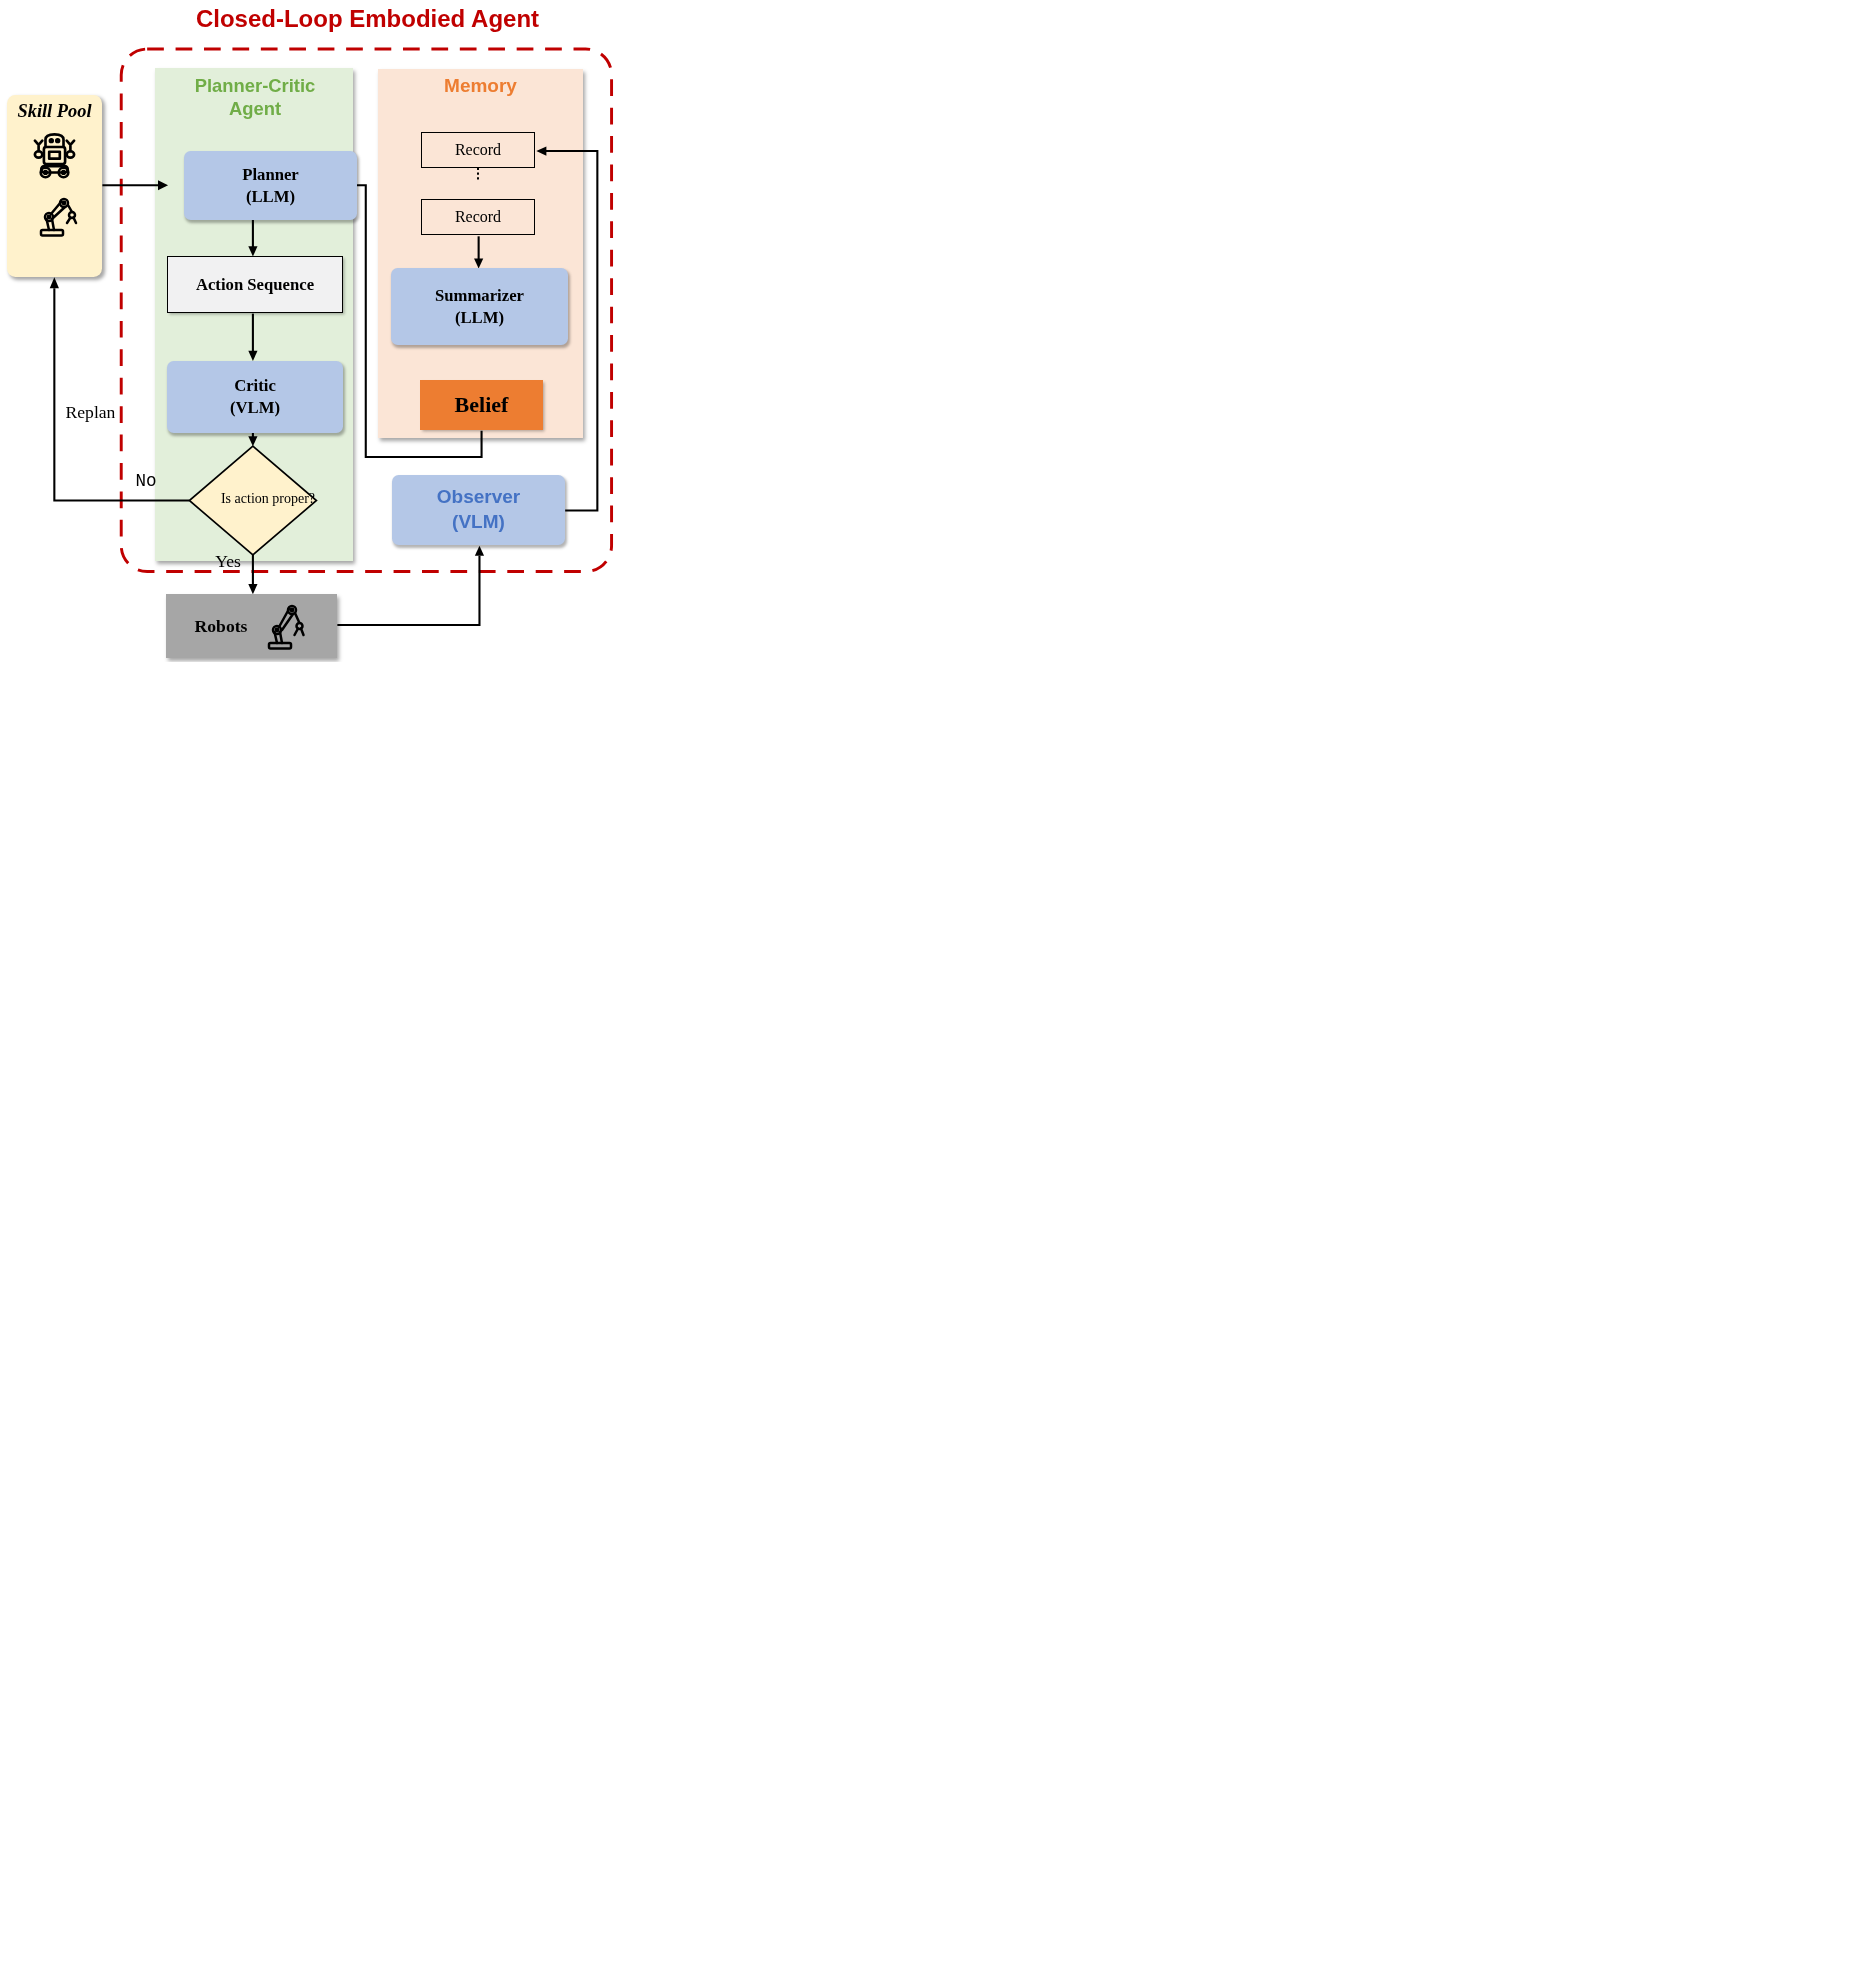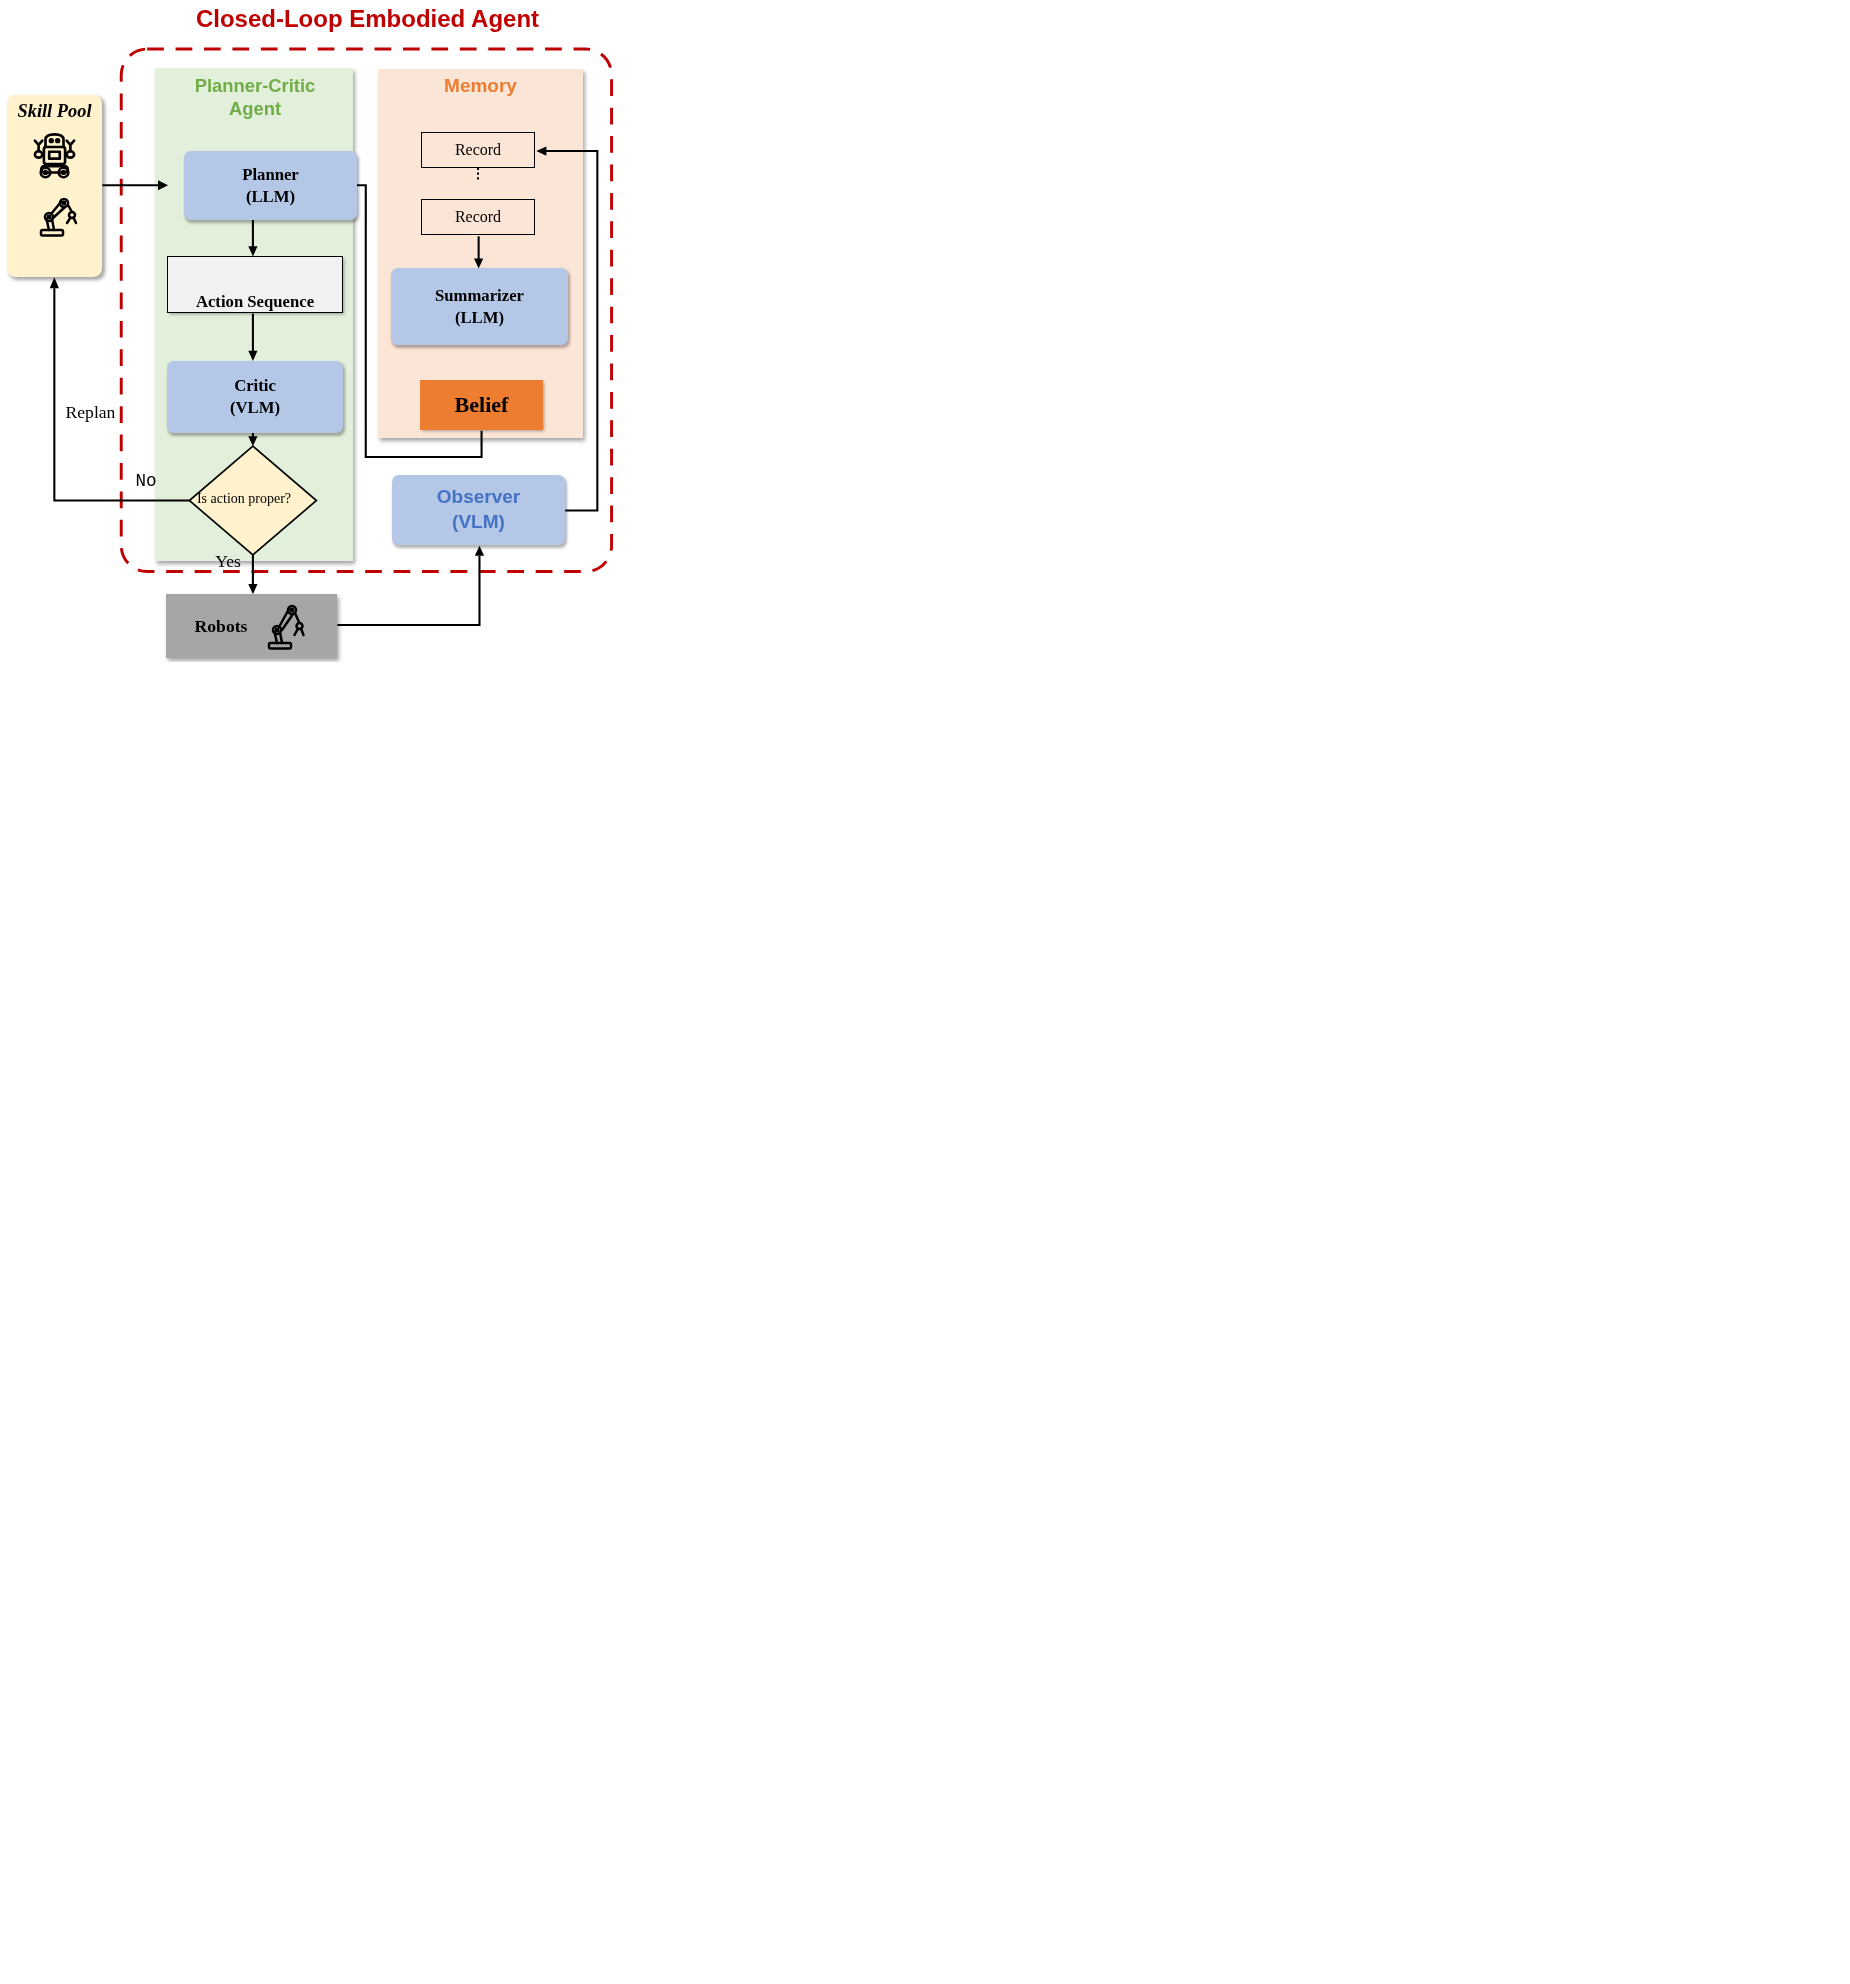--- a/index.html
+++ b/index.html
@@ -45,21 +45,21 @@
   .blue{
     background:#B4C7E7;border-radius:6.7px;
     box-shadow:1.7px 2.1px 2.9px rgba(0,0,0,0.30);
     font-weight:700;font-size:16.7px;line-height:1.3;
   }
   .planner{left:184px;top:151px;width:173px;height:69px;}
   .action-seq{
     left:167px;top:256px;width:174px;height:55px;
     background:#F1F1F2;border:1.3px solid #000;
     box-shadow:1.7px 2.1px 2.9px rgba(0,0,0,0.30);
-    font-weight:700;font-size:16.7px;justify-content:flex-end;
+    font-weight:700;font-size:16.7px;
   }
   .critic{left:167px;top:361px;width:176px;height:72px;}
   .record{
     left:421px;top:132px;width:112px;height:34px;
     background:#FBE5D6;border:1.3px solid #000;
     font-size:16px;font-weight:400;
   }
   .record2{top:199px;}
   .dots{
     position:absolute;left:453px;top:170px;width:50px;height:29px;
@@ -82,21 +82,21 @@
     background:#A6A6A6;box-shadow:2.1px 2.5px 3.8px rgba(0,0,0,0.35);
     flex-direction:row;gap:11px;
     font-weight:700;font-size:17.6px;
   }
   .edge-label{position:absolute;font-size:17.6px;color:#000;}
   .lbl-replan{left:55px;top:402px;width:71px;text-align:center;}
   .lbl-no{left:127px;top:471px;width:38px;text-align:center;font-family:Liberation Mono, monospace;}
   .lbl-yes{left:207px;top:551px;width:42px;text-align:center;}
   .decision-label{
     position:absolute;left:193px;top:491px;width:102px;text-align:center;
-    font-size:14px;color:#000;
+    font-size:14px;color:#000;padding-left:24px;
   }
   svg.overlay{position:absolute;left:0;top:0;width:617px;height:662px;}
   .icon{display:block;}
 </style>
 </head>
 <body>
 
 <div class="canvas">
 
   <div class="title">Closed-Loop Embodied Agent</div>

